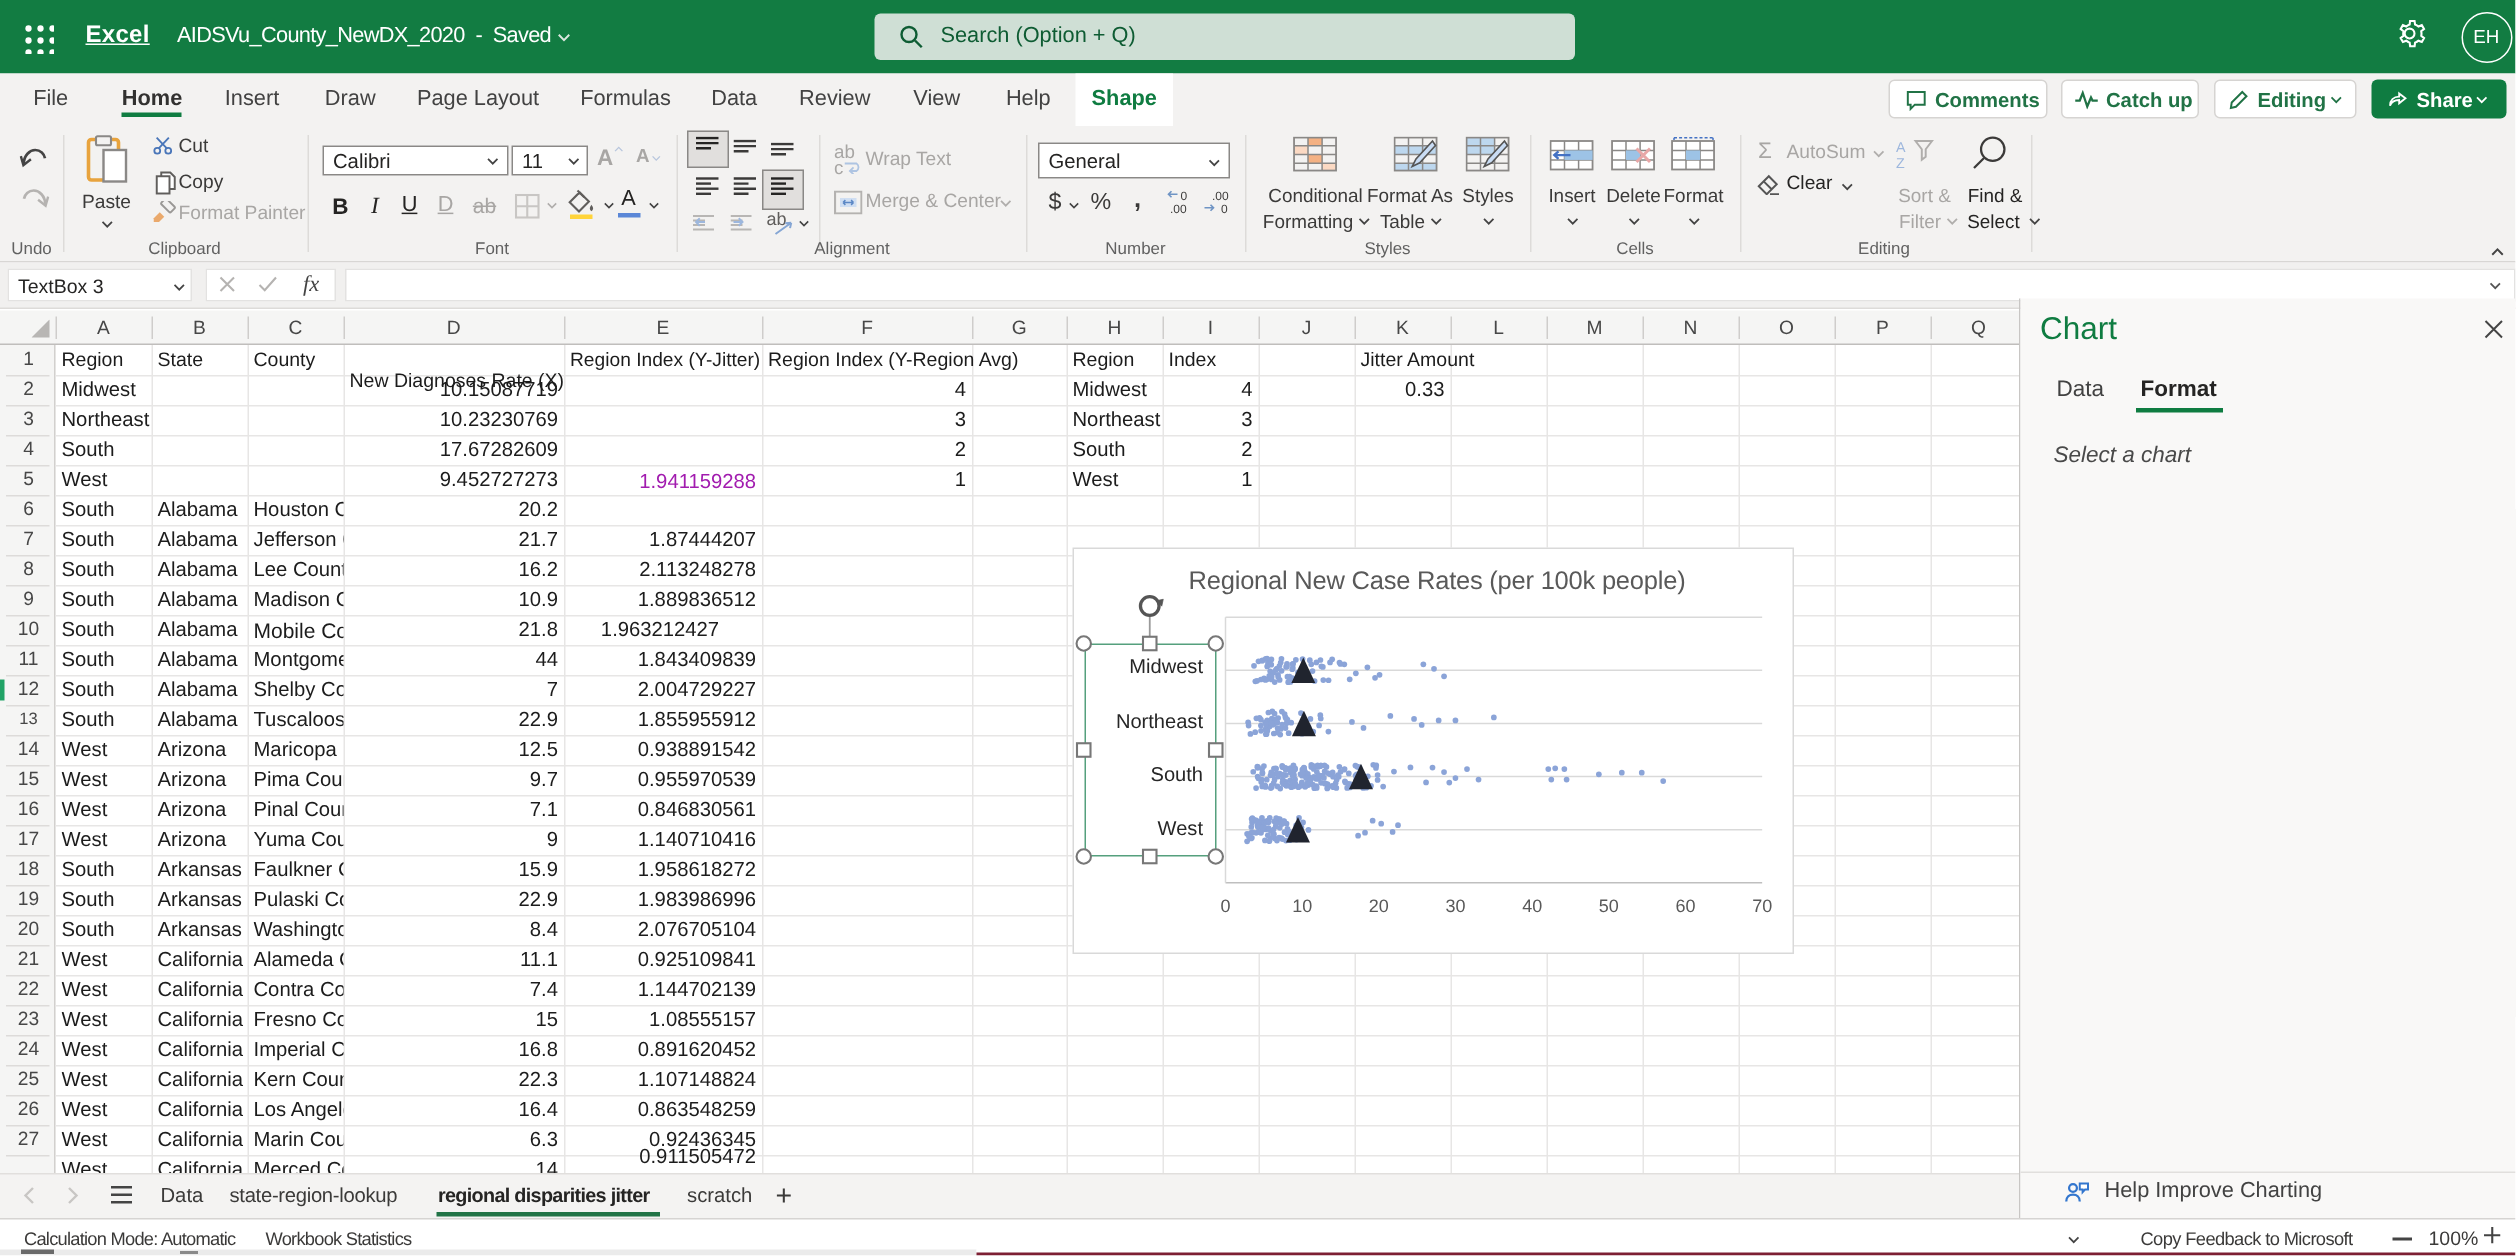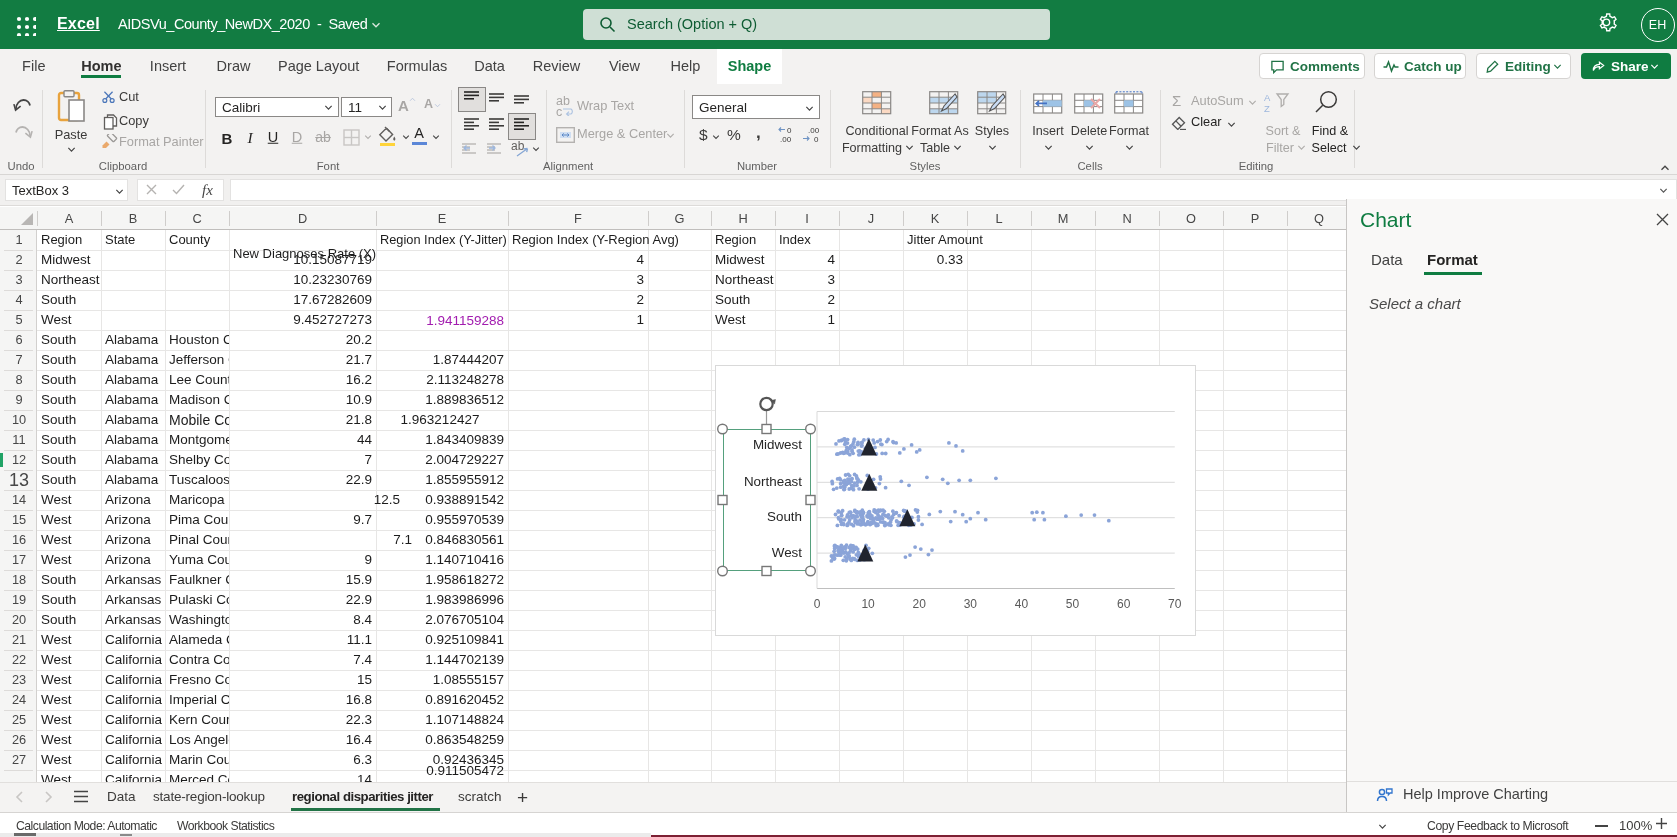--- a/index.html
+++ b/index.html
@@ -466,21 +466,21 @@
     <div style="position:absolute;left:19px;top:380px;transform:translate(-50%,-50%);font-size:12.8px;color:#474747;white-space:nowrap;line-height:1;">8</div>
     <div style="position:absolute;left:4px;top:389.5px;width:29px;height:1px;background:#dddbd9;"></div>
     <div style="position:absolute;left:19px;top:400px;transform:translate(-50%,-50%);font-size:12.8px;color:#474747;white-space:nowrap;line-height:1;">9</div>
     <div style="position:absolute;left:4px;top:409.5px;width:29px;height:1px;background:#dddbd9;"></div>
     <div style="position:absolute;left:19px;top:420px;transform:translate(-50%,-50%);font-size:12.8px;color:#474747;white-space:nowrap;line-height:1;">10</div>
     <div style="position:absolute;left:4px;top:429.5px;width:29px;height:1px;background:#dddbd9;"></div>
     <div style="position:absolute;left:19px;top:440px;transform:translate(-50%,-50%);font-size:12.8px;color:#474747;white-space:nowrap;line-height:1;">11</div>
     <div style="position:absolute;left:4px;top:449.5px;width:29px;height:1px;background:#dddbd9;"></div>
     <div style="position:absolute;left:19px;top:460px;transform:translate(-50%,-50%);font-size:12.8px;color:#474747;white-space:nowrap;line-height:1;">12</div>
     <div style="position:absolute;left:4px;top:469.5px;width:29px;height:1px;background:#dddbd9;"></div>
-    <div style="position:absolute;left:19px;top:480px;transform:translate(-50%,-50%);font-size:18px;color:#474747;white-space:nowrap;line-height:1;">13</div>
+    <div style="position:absolute;left:19px;top:480px;transform:translate(-50%,-50%);font-size:11px;color:#474747;white-space:nowrap;line-height:1;">13</div>
     <div style="position:absolute;left:4px;top:489.5px;width:29px;height:1px;background:#dddbd9;"></div>
     <div style="position:absolute;left:19px;top:500px;transform:translate(-50%,-50%);font-size:12.8px;color:#474747;white-space:nowrap;line-height:1;">14</div>
     <div style="position:absolute;left:4px;top:509.5px;width:29px;height:1px;background:#dddbd9;"></div>
     <div style="position:absolute;left:19px;top:520px;transform:translate(-50%,-50%);font-size:12.8px;color:#474747;white-space:nowrap;line-height:1;">15</div>
     <div style="position:absolute;left:4px;top:529.5px;width:29px;height:1px;background:#dddbd9;"></div>
     <div style="position:absolute;left:19px;top:540px;transform:translate(-50%,-50%);font-size:12.8px;color:#474747;white-space:nowrap;line-height:1;">16</div>
     <div style="position:absolute;left:4px;top:549.5px;width:29px;height:1px;background:#dddbd9;"></div>
     <div style="position:absolute;left:19px;top:560px;transform:translate(-50%,-50%);font-size:12.8px;color:#474747;white-space:nowrap;line-height:1;">17</div>
     <div style="position:absolute;left:4px;top:569.5px;width:29px;height:1px;background:#dddbd9;"></div>
     <div style="position:absolute;left:19px;top:580px;transform:translate(-50%,-50%);font-size:12.8px;color:#474747;white-space:nowrap;line-height:1;">18</div>
@@ -615,31 +615,31 @@
     <div style="position:absolute;left:229px;top:450px;width:143px;height:20px;line-height:20px;font-size:13.5px;color:#1c1c1c;text-align:right;white-space:nowrap;">7</div>
     <div style="position:absolute;left:376px;top:450px;width:128px;height:20px;line-height:20px;font-size:13.5px;color:#1c1c1c;text-align:right;white-space:nowrap;">2.004729227</div>
     <div style="position:absolute;left:41px;top:470px;width:60px;height:20px;line-height:20px;font-size:13.5px;color:#1c1c1c;white-space:nowrap;overflow:hidden;">South</div>
     <div style="position:absolute;left:105px;top:470px;width:60px;height:20px;line-height:20px;font-size:13.5px;color:#1c1c1c;white-space:nowrap;overflow:hidden;">Alabama</div>
     <div style="position:absolute;left:169px;top:470px;width:60px;height:20px;line-height:20px;font-size:13.5px;color:#1c1c1c;white-space:nowrap;overflow:hidden;">Tuscaloosa</div>
     <div style="position:absolute;left:229px;top:470px;width:143px;height:20px;line-height:20px;font-size:13.5px;color:#1c1c1c;text-align:right;white-space:nowrap;">22.9</div>
     <div style="position:absolute;left:376px;top:470px;width:128px;height:20px;line-height:20px;font-size:13.5px;color:#1c1c1c;text-align:right;white-space:nowrap;">1.855955912</div>
     <div style="position:absolute;left:41px;top:490px;width:60px;height:20px;line-height:20px;font-size:13.5px;color:#1c1c1c;white-space:nowrap;overflow:hidden;">West</div>
     <div style="position:absolute;left:105px;top:490px;width:60px;height:20px;line-height:20px;font-size:13.5px;color:#1c1c1c;white-space:nowrap;overflow:hidden;">Arizona</div>
     <div style="position:absolute;left:169px;top:490px;width:60px;height:20px;line-height:20px;font-size:13.5px;color:#1c1c1c;white-space:nowrap;overflow:hidden;">Maricopa</div>
-    <div style="position:absolute;left:229px;top:490px;width:143px;height:20px;line-height:20px;font-size:13.5px;color:#1c1c1c;text-align:right;white-space:nowrap;padding-left:28px;">12.5</div>
+    <div style="position:absolute;left:229px;top:490px;width:143px;height:20px;line-height:20px;font-size:13.5px;color:#1c1c1c;text-align:right;white-space:nowrap;">12.5</div>
     <div style="position:absolute;left:376px;top:490px;width:128px;height:20px;line-height:20px;font-size:13.5px;color:#1c1c1c;text-align:right;white-space:nowrap;">0.938891542</div>
     <div style="position:absolute;left:41px;top:510px;width:60px;height:20px;line-height:20px;font-size:13.5px;color:#1c1c1c;white-space:nowrap;overflow:hidden;">West</div>
     <div style="position:absolute;left:105px;top:510px;width:60px;height:20px;line-height:20px;font-size:13.5px;color:#1c1c1c;white-space:nowrap;overflow:hidden;">Arizona</div>
     <div style="position:absolute;left:169px;top:510px;width:60px;height:20px;line-height:20px;font-size:13.5px;color:#1c1c1c;white-space:nowrap;overflow:hidden;">Pima Coun</div>
     <div style="position:absolute;left:229px;top:510px;width:143px;height:20px;line-height:20px;font-size:13.5px;color:#1c1c1c;text-align:right;white-space:nowrap;">9.7</div>
     <div style="position:absolute;left:376px;top:510px;width:128px;height:20px;line-height:20px;font-size:13.5px;color:#1c1c1c;text-align:right;white-space:nowrap;">0.955970539</div>
     <div style="position:absolute;left:41px;top:530px;width:60px;height:20px;line-height:20px;font-size:13.5px;color:#1c1c1c;white-space:nowrap;overflow:hidden;">West</div>
     <div style="position:absolute;left:105px;top:530px;width:60px;height:20px;line-height:20px;font-size:13.5px;color:#1c1c1c;white-space:nowrap;overflow:hidden;">Arizona</div>
     <div style="position:absolute;left:169px;top:530px;width:60px;height:20px;line-height:20px;font-size:13.5px;color:#1c1c1c;white-space:nowrap;overflow:hidden;">Pinal Coun</div>
-    <div style="position:absolute;left:229px;top:530px;width:143px;height:20px;line-height:20px;font-size:13.5px;color:#1c1c1c;text-align:right;white-space:nowrap;margin-left:40px;">7.1</div>
+    <div style="position:absolute;left:229px;top:530px;width:143px;height:20px;line-height:20px;font-size:13.5px;color:#1c1c1c;text-align:right;white-space:nowrap;">7.1</div>
     <div style="position:absolute;left:376px;top:530px;width:128px;height:20px;line-height:20px;font-size:13.5px;color:#1c1c1c;text-align:right;white-space:nowrap;">0.846830561</div>
     <div style="position:absolute;left:41px;top:550px;width:60px;height:20px;line-height:20px;font-size:13.5px;color:#1c1c1c;white-space:nowrap;overflow:hidden;">West</div>
     <div style="position:absolute;left:105px;top:550px;width:60px;height:20px;line-height:20px;font-size:13.5px;color:#1c1c1c;white-space:nowrap;overflow:hidden;">Arizona</div>
     <div style="position:absolute;left:169px;top:550px;width:60px;height:20px;line-height:20px;font-size:13.5px;color:#1c1c1c;white-space:nowrap;overflow:hidden;">Yuma Cou</div>
     <div style="position:absolute;left:229px;top:550px;width:143px;height:20px;line-height:20px;font-size:13.5px;color:#1c1c1c;text-align:right;white-space:nowrap;">9</div>
     <div style="position:absolute;left:376px;top:550px;width:128px;height:20px;line-height:20px;font-size:13.5px;color:#1c1c1c;text-align:right;white-space:nowrap;">1.140710416</div>
     <div style="position:absolute;left:41px;top:570px;width:60px;height:20px;line-height:20px;font-size:13.5px;color:#1c1c1c;white-space:nowrap;overflow:hidden;">South</div>
     <div style="position:absolute;left:105px;top:570px;width:60px;height:20px;line-height:20px;font-size:13.5px;color:#1c1c1c;white-space:nowrap;overflow:hidden;">Arkansas</div>
     <div style="position:absolute;left:169px;top:570px;width:60px;height:20px;line-height:20px;font-size:13.5px;color:#1c1c1c;white-space:nowrap;overflow:hidden;">Faulkner C</div>
     <div style="position:absolute;left:229px;top:570px;width:143px;height:20px;line-height:20px;font-size:13.5px;color:#1c1c1c;text-align:right;white-space:nowrap;">15.9</div>
@@ -1120,20 +1120,21 @@
       <circle cx="217.0" cy="185.1" r="1.9" fill="#8ba4d8"></circle>
       <circle cx="200.1" cy="182.1" r="1.9" fill="#8ba4d8"></circle>
       <circle cx="195.0" cy="190.1" r="1.9" fill="#8ba4d8"></circle>
       <circle cx="205.8" cy="184.1" r="1.9" fill="#8ba4d8"></circle>
       <circle cx="190.4" cy="192.1" r="1.9" fill="#8ba4d8"></circle>
       <path d="M153.87664999999998 73.4 L161.87664999999998 90.4 L145.87664999999998 90.4 z" fill="#20242e"></path>
       <path d="M154.28553 108.80000000000001 L162.28553 125.80000000000001 L146.28553 125.80000000000001 z" fill="#20242e"></path>
       <path d="M192.31137 144.2 L200.31137 161.2 L184.31137 161.2 z" fill="#20242e"></path>
       <path d="M150.29895 179.6 L158.29895 196.6 L142.29895 196.6 z" fill="#20242e"></path>
     </svg>
+    <div style="position:absolute;left:958px;top:387px;transform:translate(-50%,-50%);font-size:17px;color:#595959;white-space:nowrap;line-height:1;letter-spacing:-0.15px;">Regional New Case Rates (per 100k people)</div>
     <div style="position:absolute;left:817.0px;top:604px;transform:translate(-50%,-50%);font-size:12px;color:#595959;white-space:nowrap;line-height:1;">0</div>
     <div style="position:absolute;left:868.11px;top:604px;transform:translate(-50%,-50%);font-size:12px;color:#595959;white-space:nowrap;line-height:1;">10</div>
     <div style="position:absolute;left:919.22px;top:604px;transform:translate(-50%,-50%);font-size:12px;color:#595959;white-space:nowrap;line-height:1;">20</div>
     <div style="position:absolute;left:970.3299999999999px;top:604px;transform:translate(-50%,-50%);font-size:12px;color:#595959;white-space:nowrap;line-height:1;">30</div>
     <div style="position:absolute;left:1021.44px;top:604px;transform:translate(-50%,-50%);font-size:12px;color:#595959;white-space:nowrap;line-height:1;">40</div>
     <div style="position:absolute;left:1072.55px;top:604px;transform:translate(-50%,-50%);font-size:12px;color:#595959;white-space:nowrap;line-height:1;">50</div>
     <div style="position:absolute;left:1123.6599999999999px;top:604px;transform:translate(-50%,-50%);font-size:12px;color:#595959;white-space:nowrap;line-height:1;">60</div>
     <div style="position:absolute;left:1174.77px;top:604px;transform:translate(-50%,-50%);font-size:12px;color:#595959;white-space:nowrap;line-height:1;">70</div>
     <div style="position:absolute;left:702px;top:444px;width:100px;text-align:right;transform:translateY(-50%);font-size:13.4px;color:#262626;white-space:nowrap;">Midwest</div>
     <div style="position:absolute;left:702px;top:480.5px;width:100px;text-align:right;transform:translateY(-50%);font-size:13.4px;color:#262626;white-space:nowrap;">Northeast</div>

